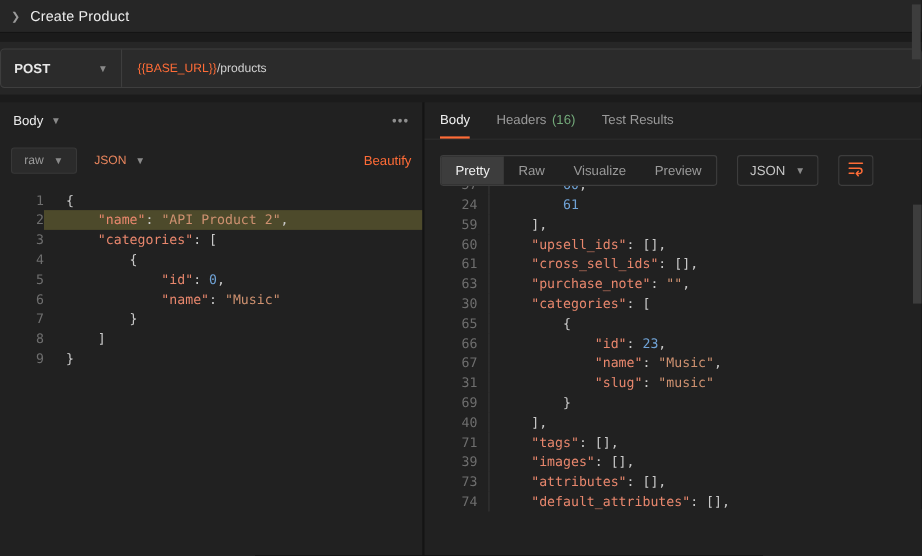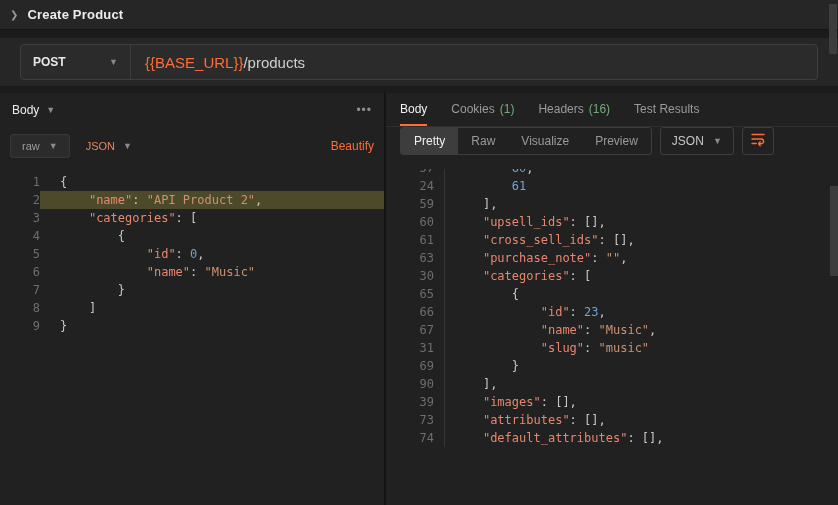--- a/index.html
+++ b/index.html
@@ -4,32 +4,32 @@
 <style>
   *{box-sizing:border-box;margin:0;padding:0}
   html,body{background:#111}
   .app{position:relative;width:838px;height:505px;background:#1b1b1b;overflow:hidden;
        color:#d4d4d4;font-family:"Liberation Sans",sans-serif}
 
   
   .titlebar{height:30px;background:#262626;display:flex;align-items:center;
             padding:0 10px;gap:9px;border-bottom:1px solid #141414}
   .titlebar .chev{color:#9a9a9a;font-size:10px;cursor:pointer}
-  .titlebar h1{font-size:13px;font-weight:700;color:#ededed;letter-spacing:.2px}
+  .titlebar h1{font-size:13px;font-weight:400;color:#ededed;letter-spacing:.2px}
 
   
   .request-bar{margin-top:8px;background:#262626;height:48px;display:flex;
-               align-items:center;padding:0 20px}
+               align-items:center;padding:0 0}
   .request-control{display:flex;align-items:center;width:100%;height:36px;
                    background:#2b2b2b;border:1px solid #3e3e3e;border-radius:4px}
   .method-select{width:110px;height:100%;display:flex;align-items:center;
                  justify-content:space-between;padding:0 12px;border-right:1px solid #3e3e3e;
                  font-weight:600;font-size:12px;color:#e8e8e8;cursor:pointer}
   .caret{color:#8a8a8a;font-size:9px}
-  .url-field{flex:1;padding:0 14px;font-size:15px;color:#d0d0d0;cursor:text}
+  .url-field{flex:1;padding:0 14px;font-size:11px;color:#d0d0d0;cursor:text}
   .url-field .var{color:#ff6c37}
 
   
   .panels{display:flex;margin-top:7px;height:412px}
   .left-panel{width:384px;background:#212121;display:flex;flex-direction:column}
   .divider{width:2px;background:#141414}
   .right-panel{flex:1;background:#212121;display:flex;flex-direction:column}
 
   
   .left-tabs-row{height:34px;display:flex;align-items:center;justify-content:space-between;
@@ -42,21 +42,21 @@
   .lang-dd{display:flex;align-items:center;gap:8px;font-size:11px;color:#e8855d;cursor:pointer}
   .beautify{margin-left:auto;font-size:12px;color:#ff6c37;cursor:pointer;text-decoration:none}
 
   
   .resp-tabs{height:34px;display:flex;align-items:center;padding:0 14px;gap:24px;
              border-bottom:1px solid #2e2e2e}
   .resp-tab{font-size:12px;color:#9a9a9a;display:flex;gap:5px;height:100%;align-items:center;
             border-bottom:2px solid transparent;cursor:pointer}
   .resp-tab.active{color:#f0f0f0;border-bottom-color:#ff6c37}
   .cnt{color:#73a97a}
-  .view-row{height:42px;display:flex;align-items:flex-start;padding:0 14px;}
+  .view-row{height:42px;display:flex;align-items:flex-end;padding:0 14px;gap:10px}
   .seg{display:flex;border:1px solid #3d3d3d;border-radius:3px;overflow:hidden;height:28px}
   .seg-item{padding:0 13px;display:flex;align-items:center;font-size:12px;color:#9a9a9a;cursor:pointer}
   .seg-item.active{background:#3d3d3d;color:#f0f0f0}
   .json-dd{margin-left:8px;display:flex;align-items:center;gap:9px;border:1px solid #3d3d3d;
            border-radius:3px;height:28px;padding:0 11px;font-size:12px;color:#c8c8c8;cursor:pointer}
   .wrap-btn{margin-left:8px;width:32px;height:28px;border:1px solid #3d3d3d;border-radius:3px;
             display:flex;align-items:center;justify-content:center;cursor:pointer}
 
   
   .editor{flex:1;overflow:hidden;position:relative;padding-top:8px;
@@ -140,24 +140,20 @@
       <div class="scroll-thumb left-thumb" style="position:absolute;"></div>
     </section>
 
     <div class="divider"></div>
 
     <section class="right-panel">
 
       <div class="resp-tabs">
         <div class="resp-tab active">
           <span>Body</span>
-        </div>
-        <div class="resp-tab">
-          <span>Cookies</span>
-          <span class="cnt">(1)</span>
         </div>
         <div class="resp-tab">
           <span>Headers</span>
           <span class="cnt">(16)</span>
         </div>
         <div class="resp-tab">
           <span>Test Results</span>
         </div>
       </div>
 
@@ -198,21 +194,22 @@
           <div class="cl"><span class="ln">59</span><span class="lc"><span class="tk-ws">    </span><span class="tk-pun">],</span></span></div>
           <div class="cl"><span class="ln">60</span><span class="lc"><span class="tk-ws">    </span><span class="tk-key">"upsell_ids"</span><span class="tk-pun">: [],</span></span></div>
           <div class="cl"><span class="ln">61</span><span class="lc"><span class="tk-ws">    </span><span class="tk-key">"cross_sell_ids"</span><span class="tk-pun">: [],</span></span></div>
           <div class="cl"><span class="ln">63</span><span class="lc"><span class="tk-ws">    </span><span class="tk-key">"purchase_note"</span><span class="tk-pun">: </span><span class="tk-str">""</span><span class="tk-pun">,</span></span></div>
           <div class="cl"><span class="ln">30</span><span class="lc"><span class="tk-ws">    </span><span class="tk-key">"categories"</span><span class="tk-pun">: [</span></span></div>
           <div class="cl"><span class="ln">65</span><span class="lc"><span class="tk-ws">        </span><span class="tk-pun">{</span></span></div>
           <div class="cl"><span class="ln">66</span><span class="lc"><span class="tk-ws">            </span><span class="tk-key">"id"</span><span class="tk-pun">: </span><span class="tk-num">23</span><span class="tk-pun">,</span></span></div>
           <div class="cl"><span class="ln">67</span><span class="lc"><span class="tk-ws">            </span><span class="tk-key">"name"</span><span class="tk-pun">: </span><span class="tk-str">"Music"</span><span class="tk-pun">,</span></span></div>
           <div class="cl"><span class="ln">31</span><span class="lc"><span class="tk-ws">            </span><span class="tk-key">"slug"</span><span class="tk-pun">: </span><span class="tk-str">"music"</span></span></div>
           <div class="cl"><span class="ln">69</span><span class="lc"><span class="tk-ws">        </span><span class="tk-pun">}</span></span></div>
-          <div class="cl"><span class="ln">90</span><span class="lc"><span class="tk-ws">    </span><span class="tk-pun">],</span></span></div>
+          <div class="cl"><span class="ln">40</span><span class="lc"><span class="tk-ws">    </span><span class="tk-pun">],</span></span></div>
+          <div class="cl"><span class="ln">71</span><span class="lc"><span class="tk-ws">    </span><span class="tk-key">"tags"</span><span class="tk-pun">: [],</span></span></div>
           <div class="cl"><span class="ln">39</span><span class="lc"><span class="tk-ws">    </span><span class="tk-key">"images"</span><span class="tk-pun">: [],</span></span></div>
           <div class="cl"><span class="ln">73</span><span class="lc"><span class="tk-ws">    </span><span class="tk-key">"attributes"</span><span class="tk-pun">: [],</span></span></div>
           <div class="cl"><span class="ln">74</span><span class="lc"><span class="tk-ws">    </span><span class="tk-key">"default_attributes"</span><span class="tk-pun">: [],</span></span></div>
         </div>
       <div class="scroll-thumb right-thumb" style="position:absolute;right:0;top:186px;"></div>
     </section>
 
   </div>
 </div>
 

